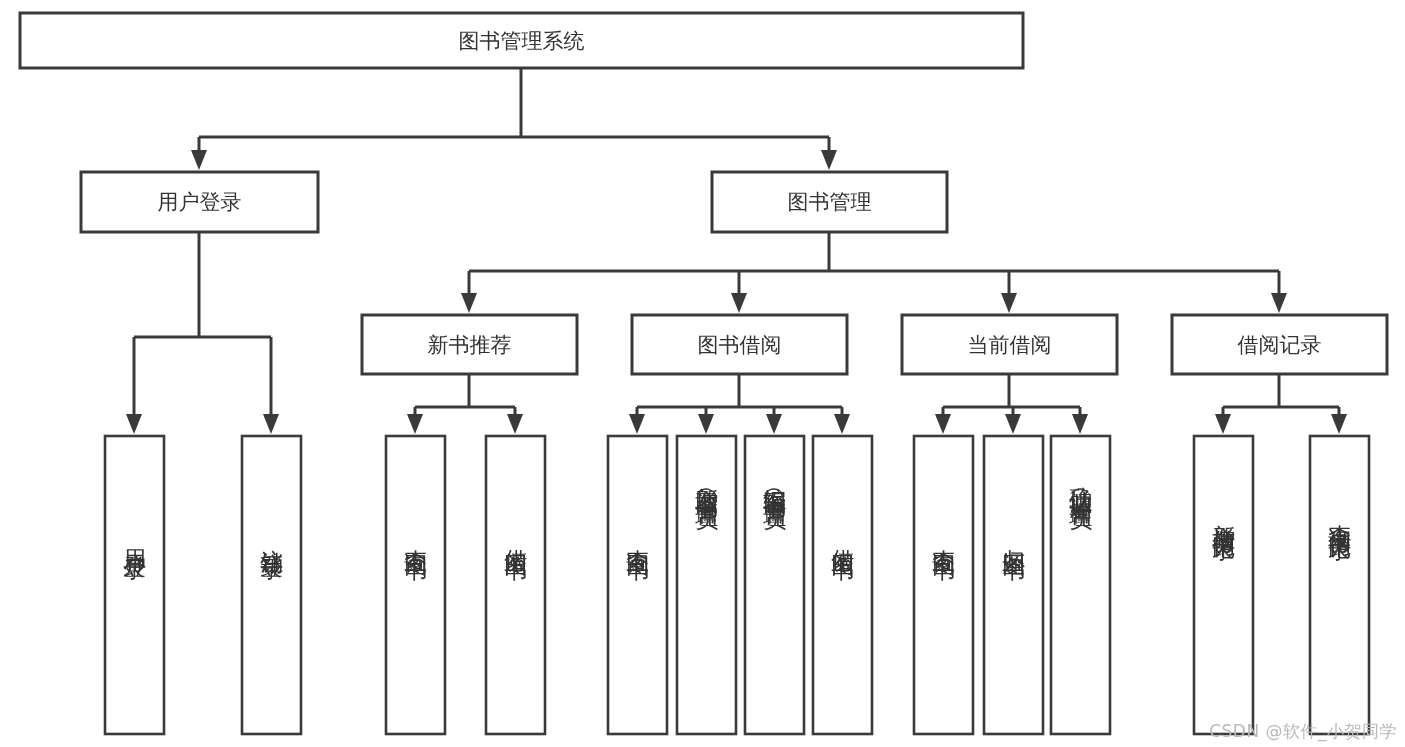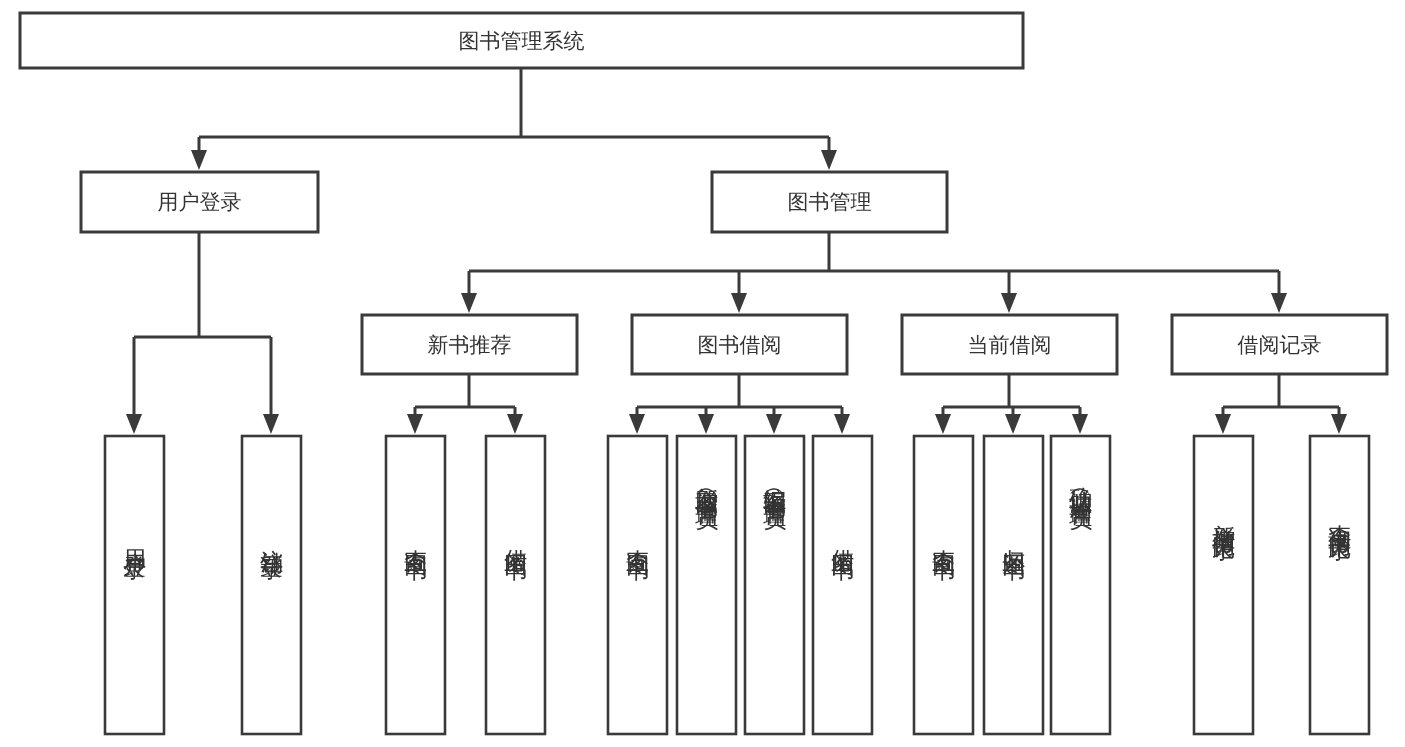--- a/index.html
+++ b/index.html
@@ -219,13 +219,14 @@
       <div class="vlabel-wrap" style="left: 1051px; top: 436px; width: 59px; height: 298px;">
         <span class="vlabel" style="font-size: 23px; letter-spacing: 3px; padding-top: 32.5px;">确认归还（管理员）</span>
       </div>
       <div class="vlabel-wrap" style="left: 1194px; top: 436px; width: 59px; height: 298px;">
         <span class="vlabel" style="font-size: 23px; letter-spacing: 3px; padding-top: 70px;">新增借阅记录</span>
       </div>
       <div class="vlabel-wrap" style="left: 1310px; top: 436px; width: 59px; height: 298px;">
         <span class="vlabel" style="font-size: 23px; letter-spacing: 3px; padding-top: 70px;">查询借阅记录</span>
       </div>
     </div>
+  <div class="watermark-text">CSDN @软件_小贺同学</div>
 </div>
 
 </body></html>

